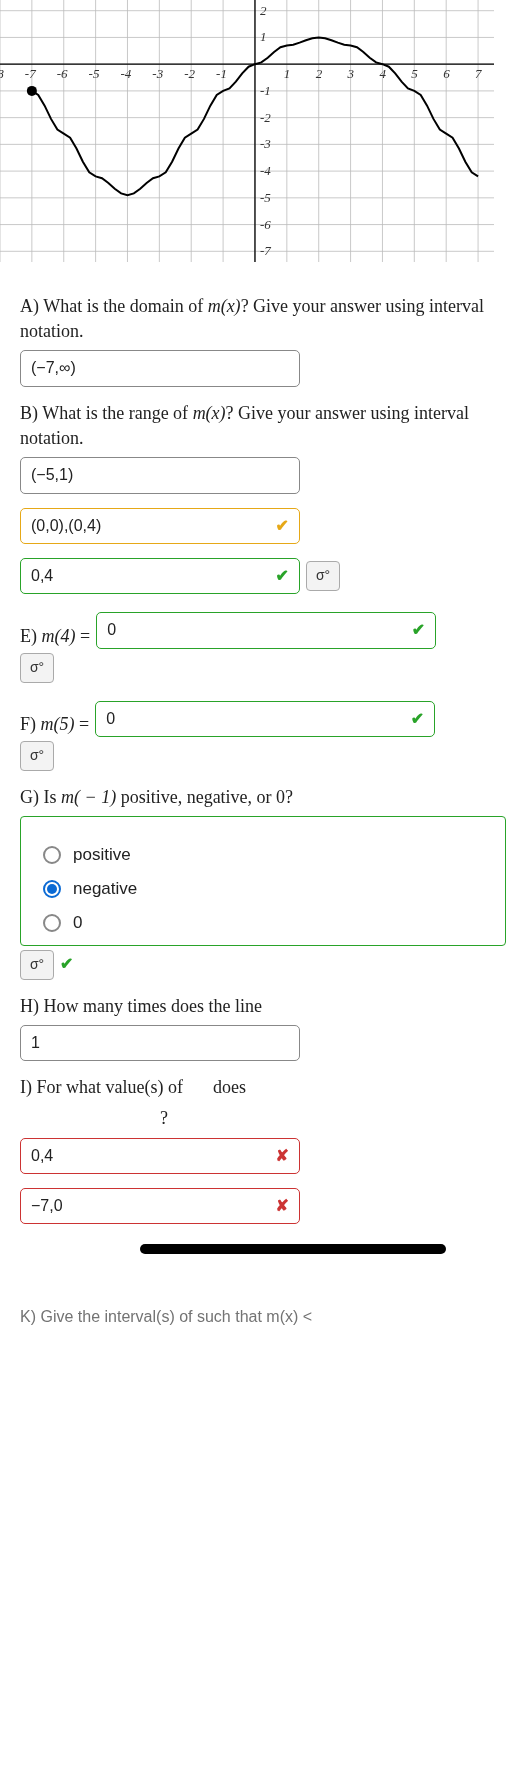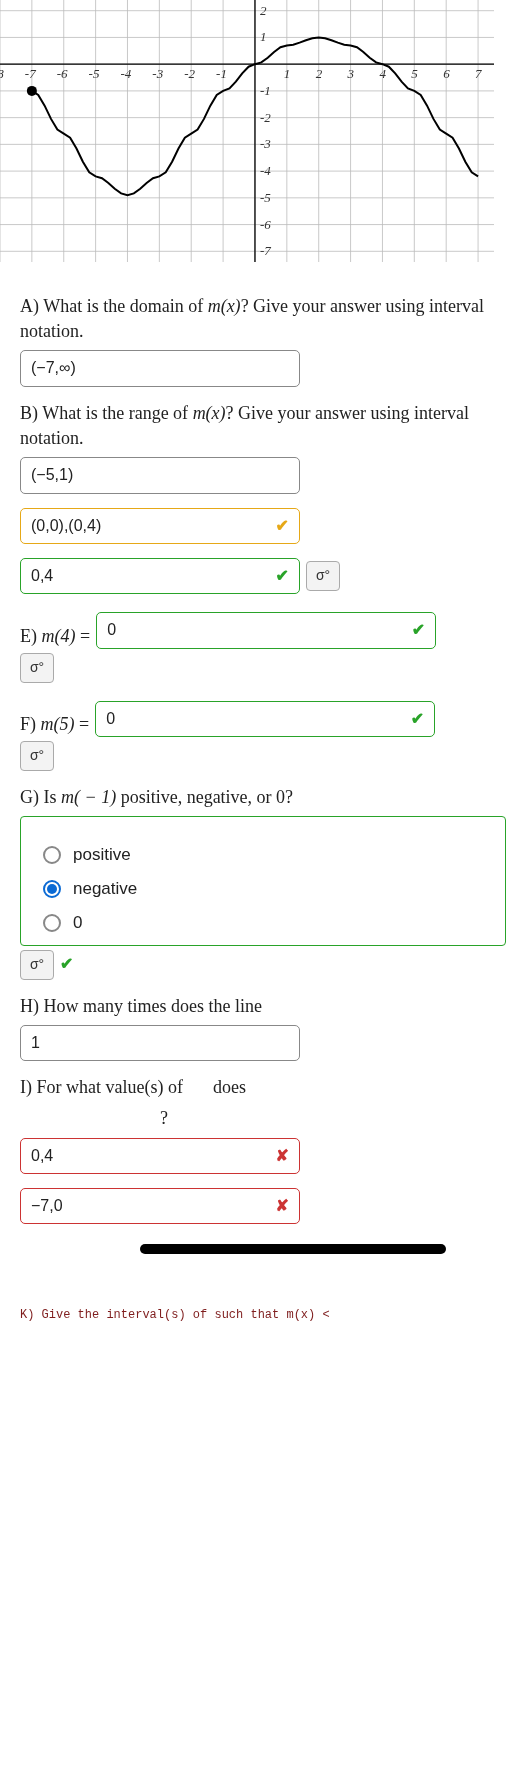--- a/index.html
+++ b/index.html
@@ -21,21 +21,21 @@
 .cross{color:#cc3333;font-size:16px;font-weight:bold}
 .mc-box{border:1.5px solid #29a329;border-radius:4px;padding:16px 22px 0;margin-top:4px}
 .mc-opt{display:flex;align-items:center;gap:12px;margin:10px 0;font-family:Arial;font-size:17px}
 .radio{width:18px;height:18px;border-radius:50%;border:2px solid #888;display:inline-block;position:relative}
 .radio.sel{border-color:#0b6ad4}
 .radio.sel::after{content:"";position:absolute;top:2px;left:2px;right:2px;bottom:2px;border-radius:50%;background:#0b6ad4}
 .math-i{font-style:italic}
 .eq{display:inline-flex;align-items:flex-end;}
 .bottombar{position:relative;height:12px;margin-top:20px}
 .bottombar::after{content:"";position:absolute;left:120px;right:60px;height:10px;background:#000;border-radius:5px}
-.cutoff{font-size:12px;color:#7f1d1d;padding:2px 20px 8px;font-family:Liberation Mono, monospace}
+.cutoff{font-size:16px;color:#737373;padding:2px 20px 8px;font-family:Liberation Sans, sans-serif}
 </style>
 </head>
 <body>
 
 <svg class="graph" width="494" height="262" viewBox="0 0 494 262">
   <g id="grid">
       <line x1="0" x2="0" y1="0" y2="262" stroke="#bbb" stroke-width="0.8"></line>
       <line x1="31.870967741935484" x2="31.870967741935484" y1="0" y2="262" stroke="#bbb" stroke-width="0.8"></line>
       <line x1="63.74193548387097" x2="63.74193548387097" y1="0" y2="262" stroke="#bbb" stroke-width="0.8"></line>
       <line x1="95.61290322580645" x2="95.61290322580645" y1="0" y2="262" stroke="#bbb" stroke-width="0.8"></line>

